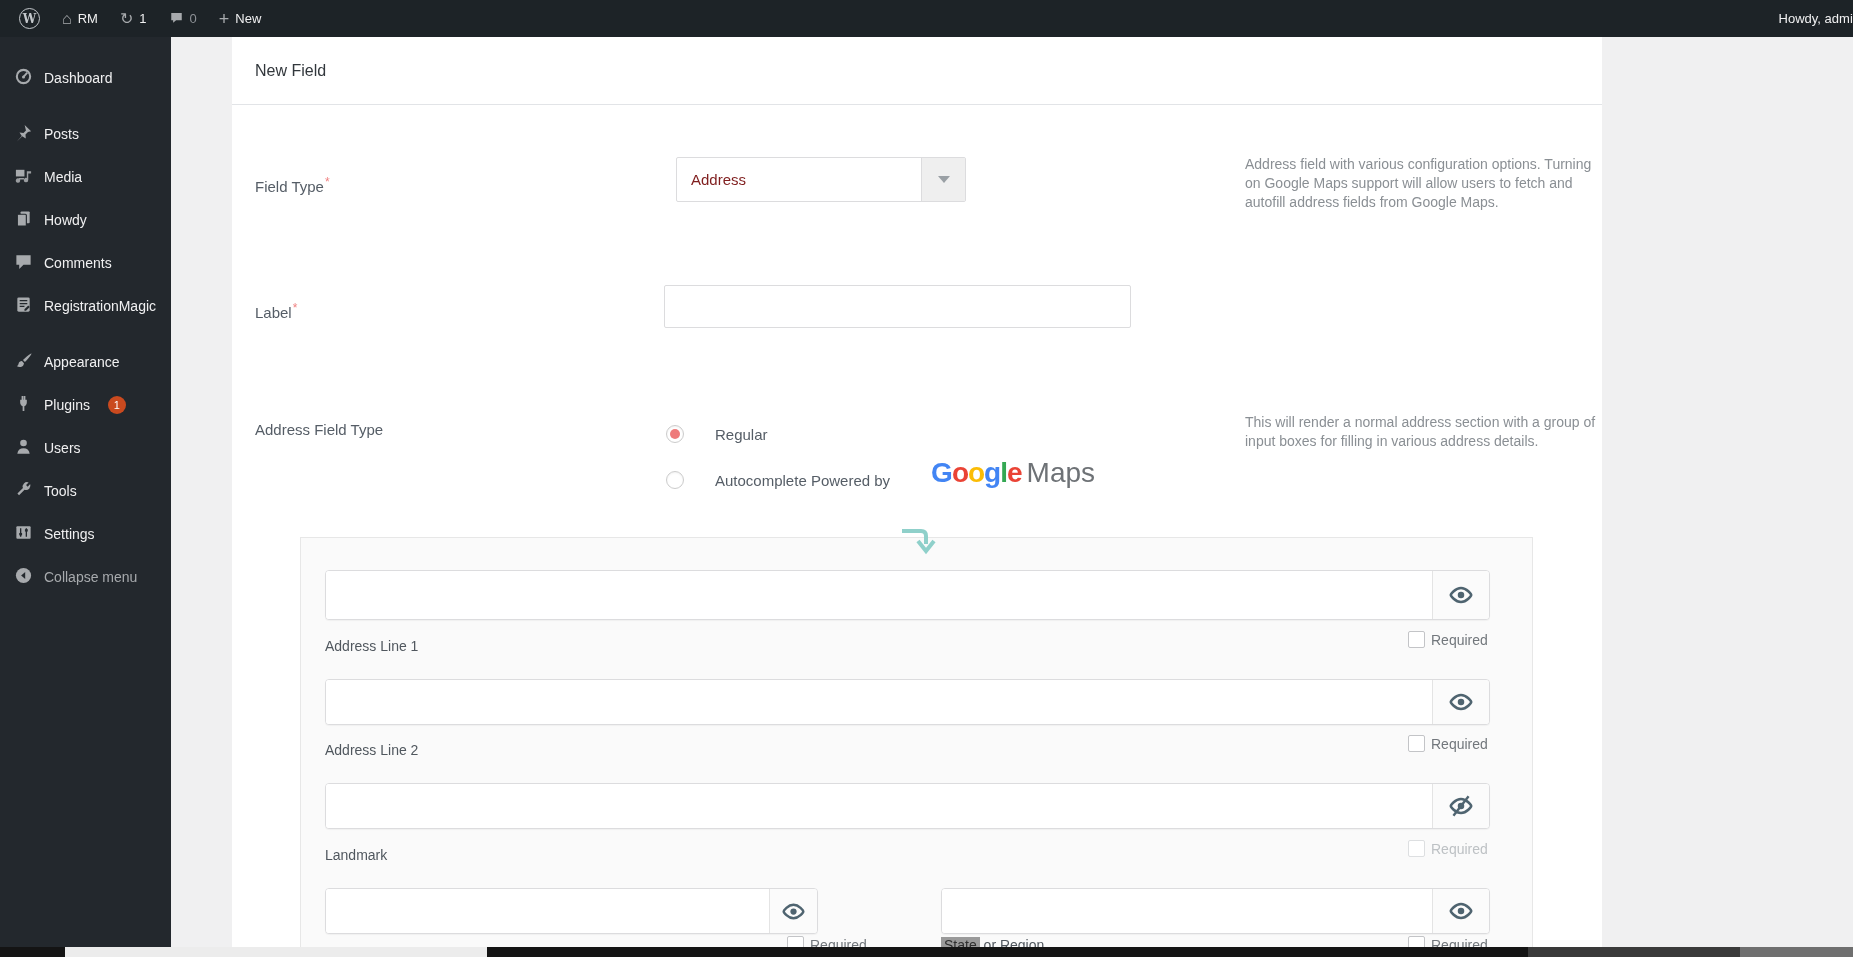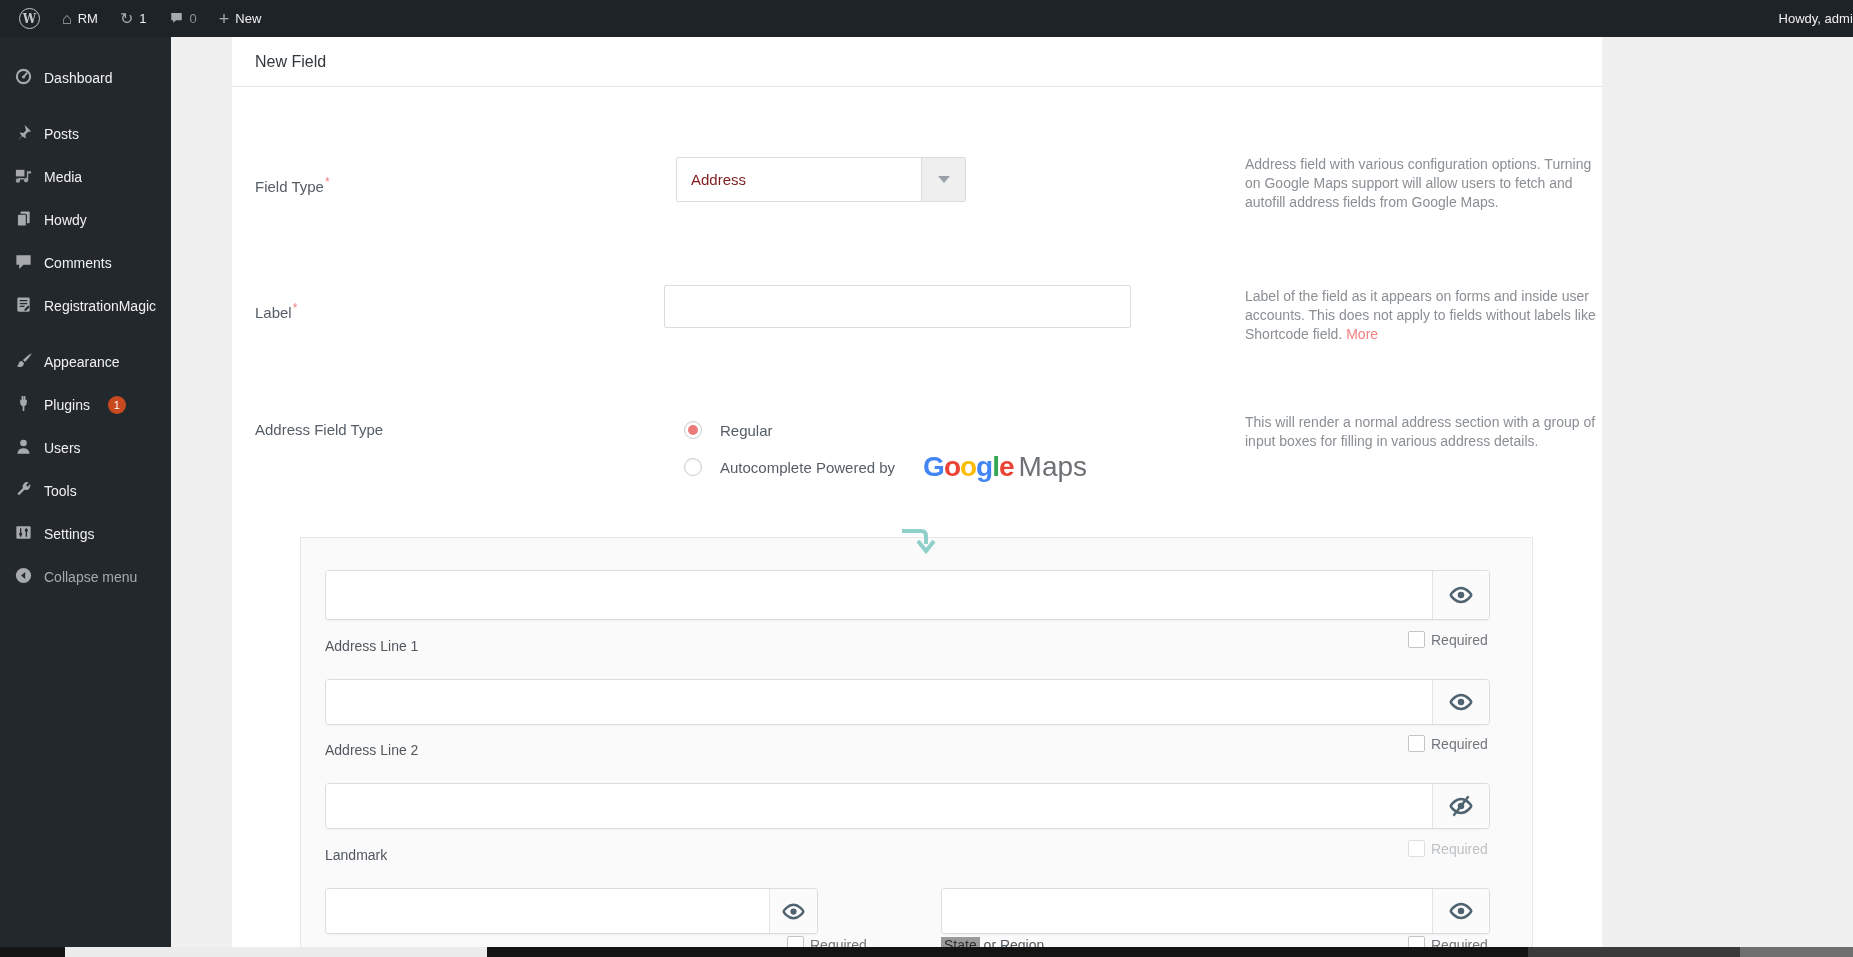--- a/index.html
+++ b/index.html
@@ -22,21 +22,21 @@
   .menu-item { height:43px; display:flex; align-items:center; gap:11px; padding-left:14px;
                color:#f0f0f1; font-size:14px; cursor:pointer; }
   .menu-item svg { flex:0 0 auto; }
   .menu-spacer { height:13px; }
   .badge { margin-left:7px; min-width:18px; height:18px; border-radius:50%; background:#ca4a1f;
            color:#fff; font-size:11px; display:inline-flex; align-items:center; justify-content:center; }
   .collapse-label { color:#a7aaad; }
 
   
   .panel { position:absolute; left:232px; top:37px; width:1370px; height:920px; background:#fff; overflow:hidden; }
-  .panel-header { height:50px; border-bottom:1px solid #e2e4e7; display:flex; align-items:center;
+  .panel-header { height:68px; border-bottom:1px solid #e2e4e7; display:flex; align-items:center;
                   padding:0 23px; font-size:16px; font-weight:500; color:#32373c; }
 
   .flabel { position:absolute; left:23px; font-size:15px; color:#555d66; }
   .req-star { color:#f08282; font-size:12px; vertical-align:super; margin-left:1px; }
 
   .desc { position:absolute; left:1013px; width:358px; font-size:14px; line-height:1.36; color:#8a8f94; }
   .more-link { color:#f38080; cursor:pointer; }
 
   
   .dropdown { position:absolute; left:444px; top:120px; width:290px; height:45px; background:#fff;
@@ -46,21 +46,21 @@
                   align-items:center; justify-content:center; }
   .caret-down { width:0; height:0; border-left:6px solid transparent; border-right:6px solid transparent;
                 border-top:7px solid #9aa0a5; }
 
   
   .label-input { position:absolute; left:432px; top:248px; width:467px; height:43px;
                  border:1px solid #dcdcde; border-radius:2px; background:#fff; padding:0 12px;
                  font-size:15px; color:#444; font-family:"Liberation Sans",sans-serif; }
 
   
-  .radio-row { position:absolute; left:452px; display:flex; align-items:center; gap:18px; }
+  .radio-row { position:absolute; left:434px; display:flex; align-items:flex-end; gap:31px; }
   .radio { width:18px; height:18px; border:1px solid #ccc; border-radius:50%; background:#fff;
            position:relative; flex:0 0 auto; cursor:pointer; box-shadow:0 1px 2px rgba(0,0,0,.06) inset; }
   .radio.checked::after { content:""; position:absolute; left:3px; top:3px; width:10px; height:10px;
                           border-radius:50%; background:#ee7b7b; }
   .radio-label { font-size:15px; color:#555d66; }
   .glogo { font-size:28px; font-weight:bold; letter-spacing:-1px; margin-left:10px; }
   .glogo .maps { font-weight:normal; color:#6e7276; margin-left:5px; letter-spacing:0; }
   .gc0{color:#4285F4}.gc1{color:#EA4335}.gc2{color:#FBBC05}.gc3{color:#4285F4}.gc4{color:#34A853}.gc5{color:#EA4335}
 
   
@@ -257,24 +257,20 @@
     <div class="dropdown-btn">
       <span class="caret-down"></span>
     </div>
   </div>
   <div class="desc" style="top:118px;">Address field with various configuration options. Turning on Google Maps support will allow users to fetch and autofill address fields from Google Maps.</div>
 
   <div class="flabel" style="top:264px;">
     <span>Label</span><span class="req-star">*</span>
   </div>
   <input class="label-input" type="text" value="" style="">
-  <div class="desc" style="top:250px;">
-    <span>Label of the field as it appears on forms and inside user accounts. This does not apply to fields without labels like Shortcode field.</span>
-    <span class="more-link">More</span>
-  </div>
 
   <div class="flabel" style="top:384px;">Address Field Type</div>
   <div class="radio-row" style="top:380px; height:26px;">
     <span class="radio checked"></span>
     <span class="radio-label">Regular</span>
   </div>
   <div class="radio-row" style="top:408px; height:44px;">
     <span class="radio"></span>
     <span class="radio-label">Autocomplete Powered by</span>
     <span class="glogo"><span class="gc0">G</span><span class="gc1">o</span><span class="gc2">o</span><span class="gc3">g</span><span class="gc4">l</span><span class="gc5">e</span><span class="maps">Maps</span></span>

